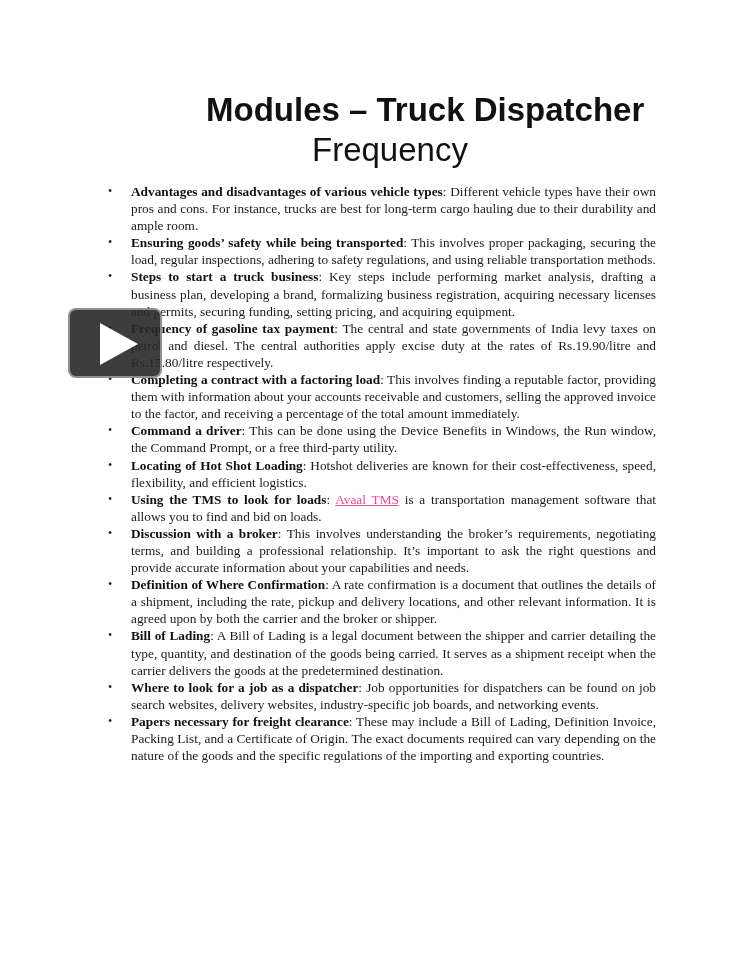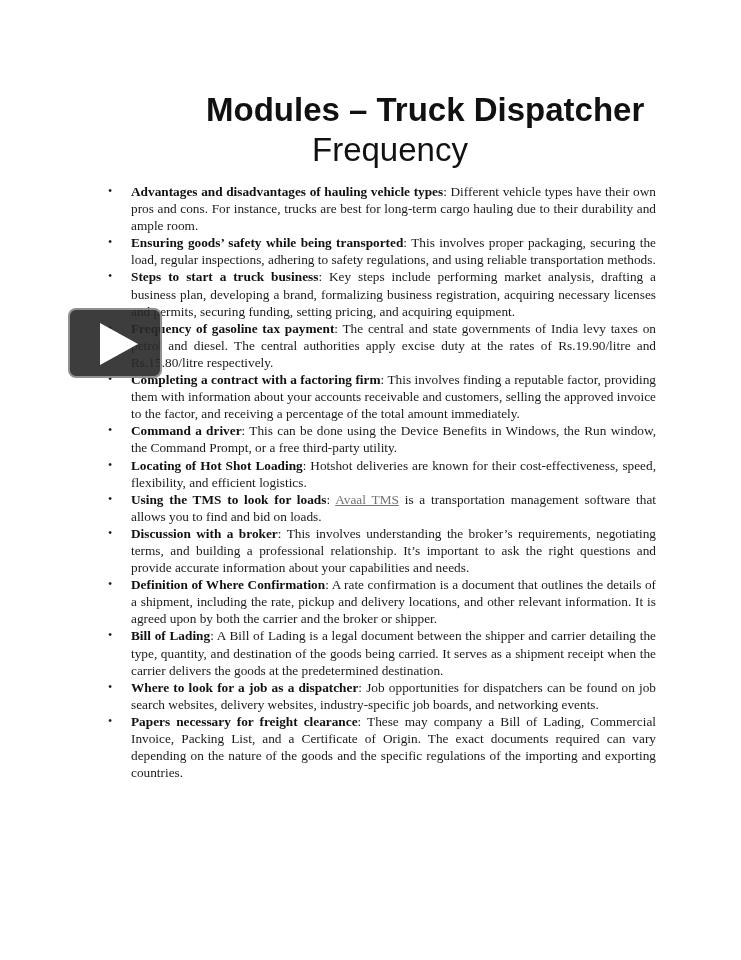--- a/index.html
+++ b/index.html
@@ -15,50 +15,50 @@
     position:absolute; left:131px; top:183px; width:525px;
     margin:0; padding:0; list-style:none;
     font-family:"Liberation Serif", serif; font-size:13.3px; line-height:17.1px; color:#1a1a1a;
     text-align:justify;
   }
   ul.modules li { position:relative; margin:0; padding:0; }
   ul.modules li .bullet {
     position:absolute; left:-23px; top:0; font-size:12px;
   }
   ul.modules li b { font-weight:bold; color:#111; }
-  a.link { color:#737373; text-decoration:underline; }
+  a.link { color:#ec4899; text-decoration:underline; }
   .play {
     position:absolute; left:68px; top:308px; width:94px; height:70px;
     background:rgba(40,40,40,0.9); border-radius:8px;
     border:2px solid rgba(200,200,200,0.6); box-sizing:border-box;
     cursor:pointer;
   }
   .play svg { position:absolute; left:30px; top:13px; }
 </style>
 </head>
 <body>
 
 <div class="title">
   <div class="l1">Modules – Truck Dispatcher</div>
   <div class="l2">Frequency</div>
 </div>
 
 <ul class="modules">
-  <li><span class="bullet">•</span><b>Advantages and disadvantages of hauling vehicle types</b><span>: Different vehicle types have their own pros and cons. For instance, trucks are best for long-term cargo hauling due to their durability and ample room.</span></li>
+  <li><span class="bullet">•</span><b>Advantages and disadvantages of various vehicle types</b><span>: Different vehicle types have their own pros and cons. For instance, trucks are best for long-term cargo hauling due to their durability and ample room.</span></li>
   <li><span class="bullet">•</span><b>Ensuring goods’ safety while being transported</b><span>: This involves proper packaging, securing the load, regular inspections, adhering to safety regulations, and using reliable transportation methods.</span></li>
   <li><span class="bullet">•</span><b>Steps to start a truck business</b><span>: Key steps include performing market analysis, drafting a business plan, developing a brand, formalizing business registration, acquiring necessary licenses and permits, securing funding, setting pricing, and acquiring equipment.</span></li>
   <li><span class="bullet">•</span><b>Frequency of gasoline tax payment</b><span>: The central and state governments of India levy taxes on petrol and diesel. The central authorities apply excise duty at the rates of Rs.19.90/litre and Rs.15.80/litre respectively.</span></li>
-  <li><span class="bullet">•</span><b>Completing a contract with a factoring firm</b><span>: This involves finding a reputable factor, providing them with information about your accounts receivable and customers, selling the approved invoice to the factor, and receiving a percentage of the total amount immediately.</span></li>
+  <li><span class="bullet">•</span><b>Completing a contract with a factoring load</b><span>: This involves finding a reputable factor, providing them with information about your accounts receivable and customers, selling the approved invoice to the factor, and receiving a percentage of the total amount immediately.</span></li>
   <li><span class="bullet">•</span><b>Command a driver</b><span>: This can be done using the Device Benefits in Windows, the Run window, the Command Prompt, or a free third-party utility.</span></li>
   <li><span class="bullet">•</span><b>Locating of Hot Shot Loading</b><span>: Hotshot deliveries are known for their cost-effectiveness, speed, flexibility, and efficient logistics.</span></li>
   <li><span class="bullet">•</span><b>Using the TMS to look for loads</b><span>: </span><a class="link" href="#">Avaal TMS</a><span> is a transportation management software that allows you to find and bid on loads.</span></li>
   <li><span class="bullet">•</span><b>Discussion with a broker</b><span>: This involves understanding the broker’s requirements, negotiating terms, and building a professional relationship. It’s important to ask the right questions and provide accurate information about your capabilities and needs.</span></li>
   <li><span class="bullet">•</span><b>Definition of Where Confirmation</b><span>: A rate confirmation is a document that outlines the details of a shipment, including the rate, pickup and delivery locations, and other relevant information. It is agreed upon by both the carrier and the broker or shipper.</span></li>
   <li><span class="bullet">•</span><b>Bill of Lading</b><span>: A Bill of Lading is a legal document between the shipper and carrier detailing the type, quantity, and destination of the goods being carried. It serves as a shipment receipt when the carrier delivers the goods at the predetermined destination.</span></li>
   <li><span class="bullet">•</span><b>Where to look for a job as a dispatcher</b><span>: Job opportunities for dispatchers can be found on job search websites, delivery websites, industry-specific job boards, and networking events.</span></li>
-  <li><span class="bullet">•</span><b>Papers necessary for freight clearance</b><span>: These may company a Bill of Lading, Commercial Invoice, Packing List, and a Certificate of Origin. The exact documents required can vary depending on the nature of the goods and the specific regulations of the importing and exporting countries.</span></li>
+  <li><span class="bullet">•</span><b>Papers necessary for freight clearance</b><span>: These may include a Bill of Lading, Definition Invoice, Packing List, and a Certificate of Origin. The exact documents required can vary depending on the nature of the goods and the specific regulations of the importing and exporting countries.</span></li>
 </ul>
 
 <div class="play">
   <svg width="38" height="42" viewBox="0 0 38 42">
     <polygon points="0,0 38,21 0,42" fill="#ffffff"></polygon>
   </svg>
 </div>
 
 </body></html>

